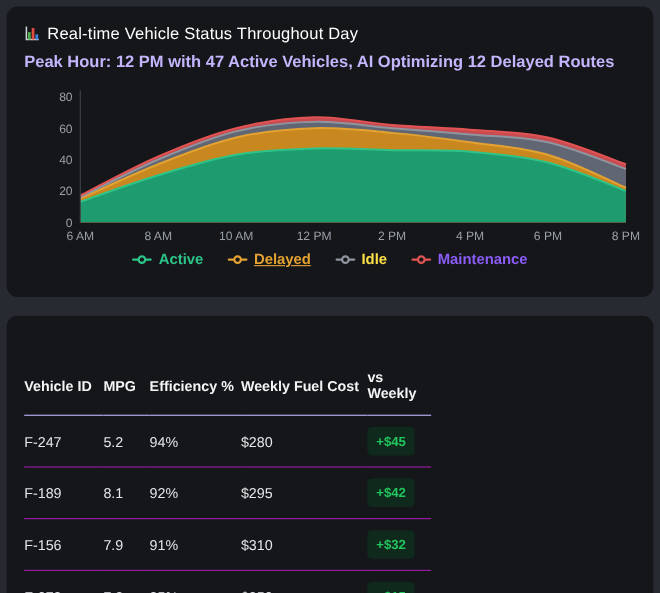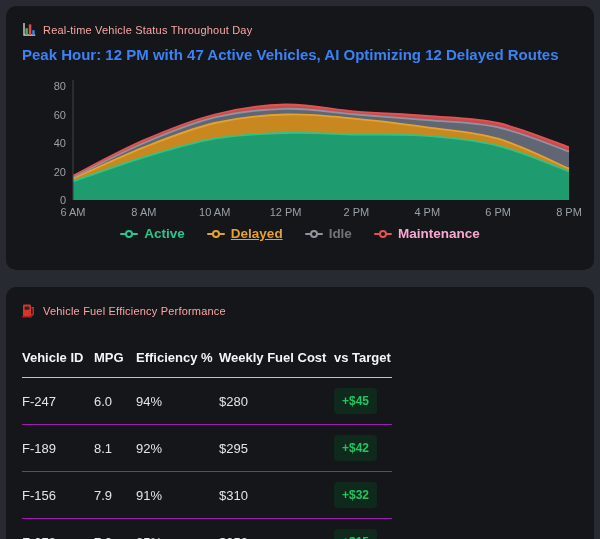--- a/index.html
+++ b/index.html
@@ -10,22 +10,22 @@
     -webkit-font-smoothing:antialiased;
   }
   .page{padding:6px 6px 0;}
   .card{
     background:#141619;border-radius:10px;
     padding:16px 16px 0;box-sizing:border-box;
   }
   .card.status{height:264px;}
   .card.fuel{height:260px;margin-top:17px;}
   .card-header{display:flex;align-items:center;gap:7px;}
-  .card-title{font-size:11px;color:#fca5a5;letter-spacing:.2px;}
-  .insight{margin:9px 0 0;font-size:15px;line-height:18px;font-weight:700;color:#3b82f6;}
+  .card-title{font-size:15px;color:#ffffff;letter-spacing:.2px;}
+  .insight{margin:9px 0 0;font-size:15px;line-height:18px;font-weight:700;color:#c4b5fd;}
   .chart-wrap{margin:9px -16px 0;}
   .chart-wrap svg{display:block;}
   .axis-text{font-family:"Liberation Sans",sans-serif;font-size:11px;fill:#9aa0a8;}
   .legend{display:flex;justify-content:center;align-items:center;gap:22px;margin-top:7px;}
   .legend-item{display:flex;align-items:center;gap:6px;cursor:pointer;}
   .legend-label{font-size:13.5px;font-weight:600;}
   .lg-marker{position:relative;width:18px;height:8px;flex:0 0 auto;}
   .lg-line{position:absolute;left:0;right:0;top:3px;height:2px;border-radius:1px;}
   .lg-ring{position:absolute;left:5px;top:0;width:8px;height:8px;border-radius:50%;
            box-sizing:border-box;border:2px solid #fff;background:#141619;}
@@ -104,66 +104,55 @@
             <span class="lg-line" style="background: rgb(227, 162, 49);"></span>
             <span class="lg-ring" style="border-color: rgb(227, 162, 49);"></span>
           </span>
           <span class="legend-label" style="color: rgb(227, 162, 49); text-decoration: underline;">Delayed</span>
         </span>
         <span class="legend-item">
           <span class="lg-marker">
             <span class="lg-line" style="background: rgb(143, 149, 158);"></span>
             <span class="lg-ring" style="border-color: rgb(143, 149, 158);"></span>
           </span>
-          <span class="legend-label" style="color: #737373;">Idle</span>
+          <span class="legend-label" style="color: #fde047;">Idle</span>
         </span>
         <span class="legend-item">
           <span class="lg-marker">
             <span class="lg-line" style="background: rgb(226, 83, 83);"></span>
             <span class="lg-ring" style="border-color: rgb(226, 83, 83);"></span>
           </span>
-          <span class="legend-label" style="color: #f9a8d4;">Maintenance</span>
+          <span class="legend-label" style="color: #8b5cf6;">Maintenance</span>
         </span>
       </div>
   </section>
 
   <section class="card fuel">
-    <div class="card-header">
-      <span class="hdr-icon">
-        <svg width="13" height="15" viewBox="0 0 13 15">
-          <rect x="1" y="1.5" width="8" height="12" rx="1.4" fill="#d9342b"></rect>
-          <rect x="2.6" y="3.4" width="4.8" height="3.4" rx="0.6" fill="#26282b"></rect>
-          <path d="M9.4 4.6 h1.8 v6.2 a1.2 1.2 0 0 1 -2.4 0" stroke="#d9342b" stroke-width="1.3" fill="none"></path>
-          <rect x="0" y="13" width="10" height="1.6" rx="0.6" fill="#a8251e"></rect>
-        </svg>
-      </span>
-      <span class="card-title">Vehicle Fuel Efficiency Performance</span>
-    </div>
 
     <table class="fuel-table">
       <colgroup>
         <col class="col-id">
           <col class="col-mpg">
           <col class="col-eff">
           <col class="col-cost">
           <col class="col-target">
       </colgroup>
       <thead>
         <tr>
           <th>Vehicle ID</th>
           <th>MPG</th>
           <th>Efficiency %</th>
           <th>Weekly Fuel Cost</th>
-          <th>vs Target</th>
+          <th>vs Weekly</th>
         </tr>
       </thead>
       <tbody>
         <tr>
           <td>F-247</td>
-          <td>6.0</td>
+          <td>5.2</td>
           <td>94%</td>
           <td>$280</td>
           <td>
             <span class="badge">+$45</span>
           </td>
         </tr>
         <tr>
           <td>F-189</td>
           <td>8.1</td>
           <td>92%</td>

